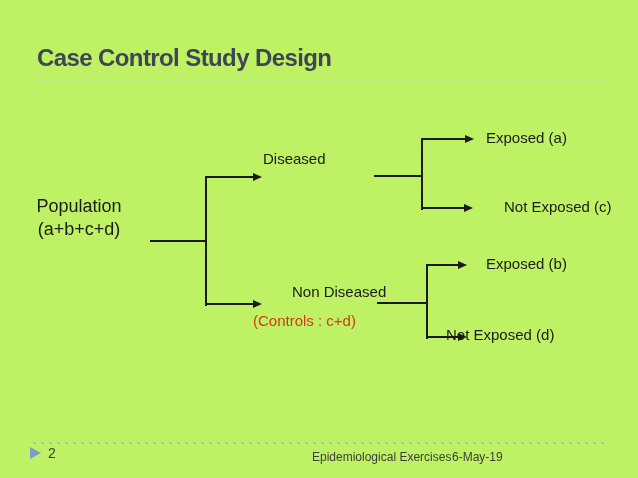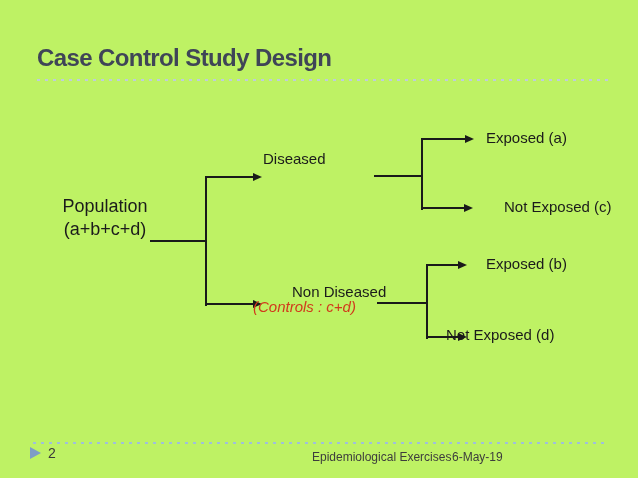--- a/index.html
+++ b/index.html
@@ -43,21 +43,21 @@
     position: absolute;
     left: 100%;
     top: 50%;
     transform: translateY(-50%);
     border-left: 9px solid #1a1a1a;
     border-top: 4px solid transparent;
     border-bottom: 4px solid transparent;
   }
   .pop-block {
     position: absolute;
-    left: 50px; top: 195px;
+    left: 24px; top: 195px;
     width: 110px;
     text-align: center;
     color: #1b1b1b;
     font-size: 18px;
     line-height: 23px;
   }
   .footer-triangle {
     position: absolute;
     left: 30px; top: 447px;
     width: 0; height: 0;
@@ -102,21 +102,21 @@
 
   <div class="hline" style="left:374px; top:175px; width:48px;"></div>
   <div class="vline" style="left:421px; top:138px; height:72px;"></div>
   <div class="hline arrow" style="left:422px; top:138px; width:43px;"></div>
   <div class="hline arrow" style="left:422px; top:207px; width:42px;"></div>
   <div class="txt" style="left:486px; top:129px;">Exposed (a)</div>
   <div class="txt" style="left:476px; top:198px;margin-left:28px;">Not Exposed (c)</div>
 
   <div class="hline arrow" style="left:206px; top:303px; width:47px;"></div>
   <div class="txt" style="left:248px; top:283px;margin-left:44px;">Non Diseased</div>
-  <div class="txt red" style="left:253px; top:298px;font-style:italic;">(Controls : c+d)</div>
+  <div class="txt red" style="left:253px; top:312px;">(Controls : c+d)</div>
 
   <div class="hline" style="left:377px; top:302px; width:50px;"></div>
   <div class="vline" style="left:426px; top:264px; height:75px;"></div>
   <div class="hline arrow" style="left:427px; top:264px; width:31px;"></div>
   <div class="hline arrow" style="left:427px; top:336px; width:31px;"></div>
   <div class="txt" style="left:486px; top:255px;">Exposed (b)</div>
   <div class="txt" style="left:446px; top:326px;">Not Exposed (d)</div>
 
   <div class="dash-rule footer-rule" style="left:33px; top:442px; width:575px;"></div>
   <div class="footer-triangle"></div>

